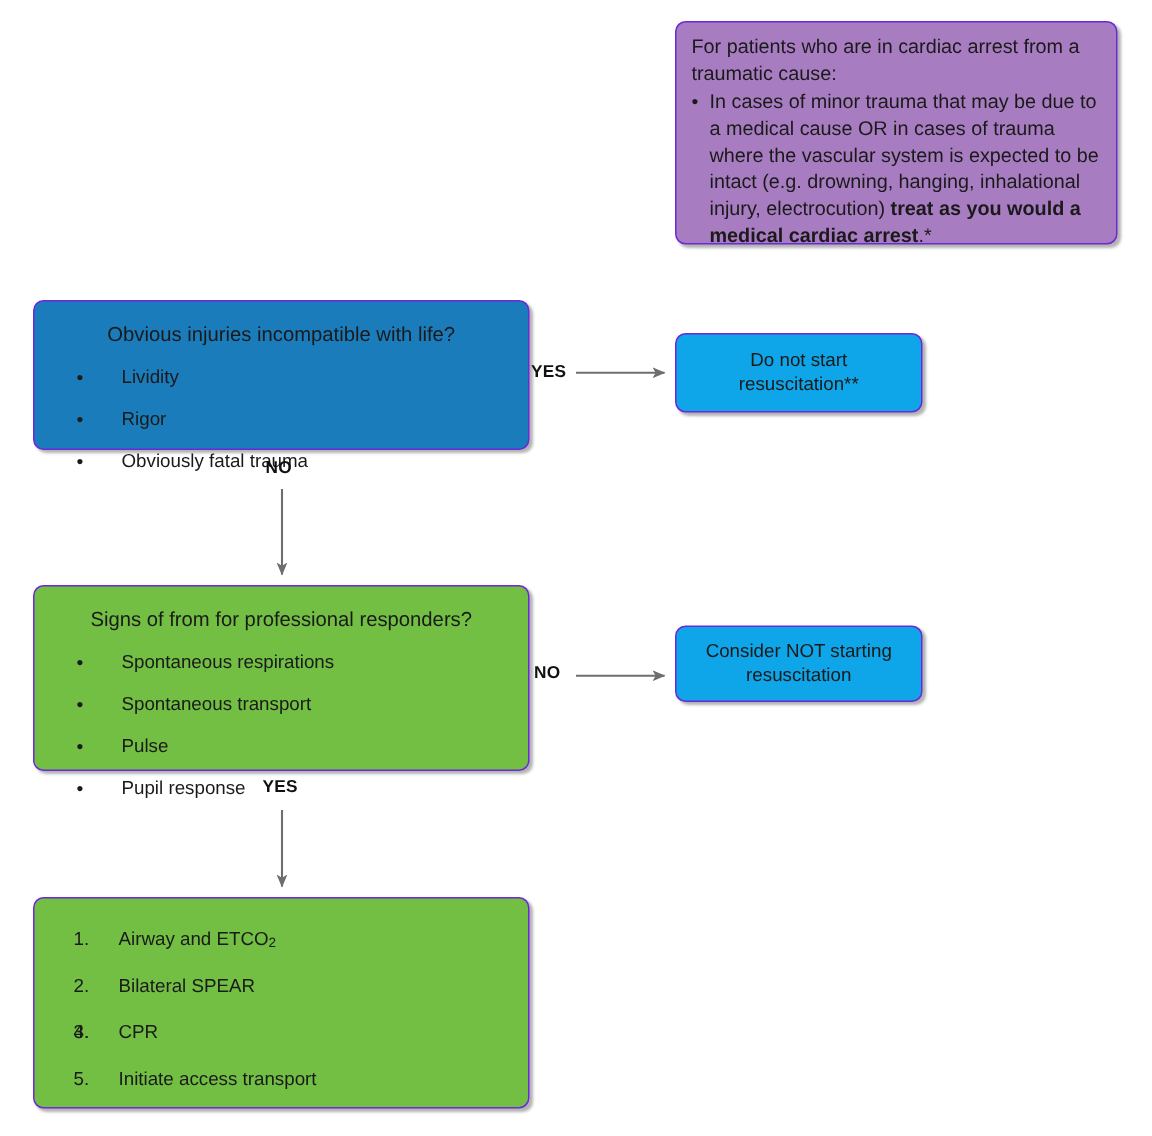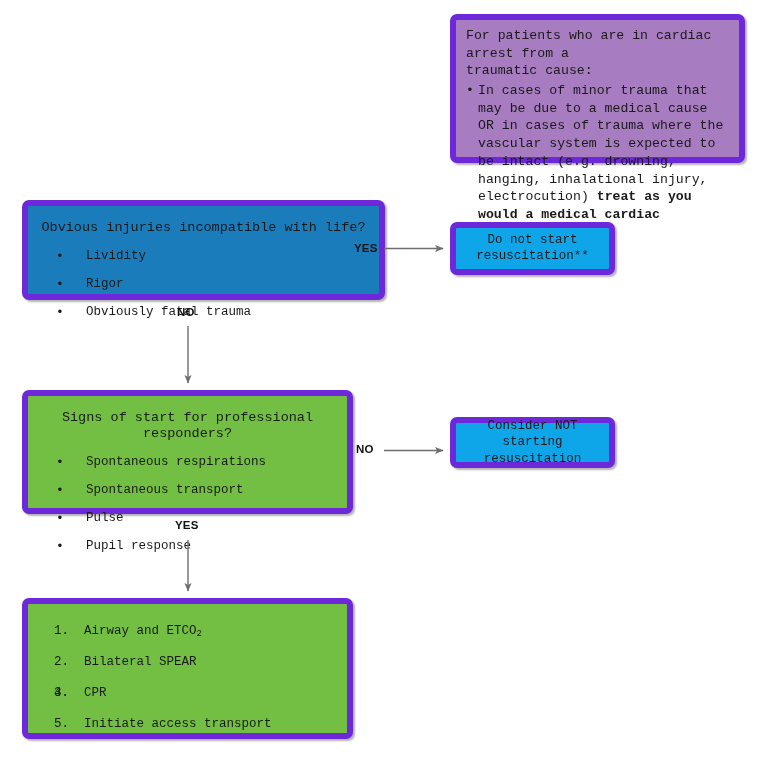--- a/index.html
+++ b/index.html
@@ -16,25 +16,24 @@
     width: 768px;
     height: 757px;
     background: #ffffff;
     overflow: hidden;
   }
 
   
   .node {
     position: absolute;
     box-sizing: border-box;
-    border: 6px solid #6d28d9;
+    border: 1px solid #6d28d9;
     border-radius: 7px;
     box-shadow: 2px 2px 2px rgba(0,0,0,0.30);
     color: #1a1a1a;
-    font-family: Liberation Mono, monospace;
   }
   .node.blue   { background: #1b7cbc; }
   .node.green  { background: #72bf44; }
   .node.orange { background: #0ea5e9; }
   .node.purple { background: #a87cc0; }
 
   
   .node-title {
     text-align: center;
     font-size: 13.5px;
@@ -133,21 +132,21 @@
       <span>For patients who are in cardiac arrest from a</span><br>
       <span>traumatic cause:</span>
     </div>
     <ul class="note-list">
       <li>
         <span class="nb">•</span><span>In cases of minor trauma that may be due to a medical cause OR in cases of trauma where the vascular system is expected to be intact (e.g. drowning, hanging, inhalational injury, electrocution) </span><span class="bold">treat as you would a medical cardiac arrest</span><span>.*</span>
       </li>
     </ul>
   </div>
 
-  <div class="node blue" style="left:22px; top:200px; width:363px; height:100px;">
+  <div class="node blue" style="left:22px; top:200px; width:331px; height:100px;">
     <div class="node-title">Obvious injuries incompatible with life?</div>
     <ul class="node-list bullets">
       <li>
         <span class="marker">•</span><span>Lividity</span>
       </li>
       <li>
         <span class="marker">•</span><span>Rigor</span>
       </li>
       <li>
         <span class="marker">•</span><span>Obviously fatal trauma</span>
@@ -156,21 +155,21 @@
   </div>
 
   <div class="node orange" style="left:450px; top:222px; width:165px; height:53px;">
     <div class="terminal-text">
       <span>Do not start</span><br>
       <span>resuscitation**</span>
     </div>
   </div>
 
   <div class="node green" style="left:22px; top:390px; width:331px; height:124px;">
-    <div class="node-title">Signs of start for professional responders?</div>
+    <div class="node-title">Signs of from for professional responders?</div>
     <ul class="node-list bullets">
       <li>
         <span class="marker">•</span><span>Spontaneous respirations</span>
       </li>
       <li>
         <span class="marker">•</span><span>Spontaneous transport</span>
       </li>
       <li>
         <span class="marker">•</span><span>Pulse</span>
       </li>

